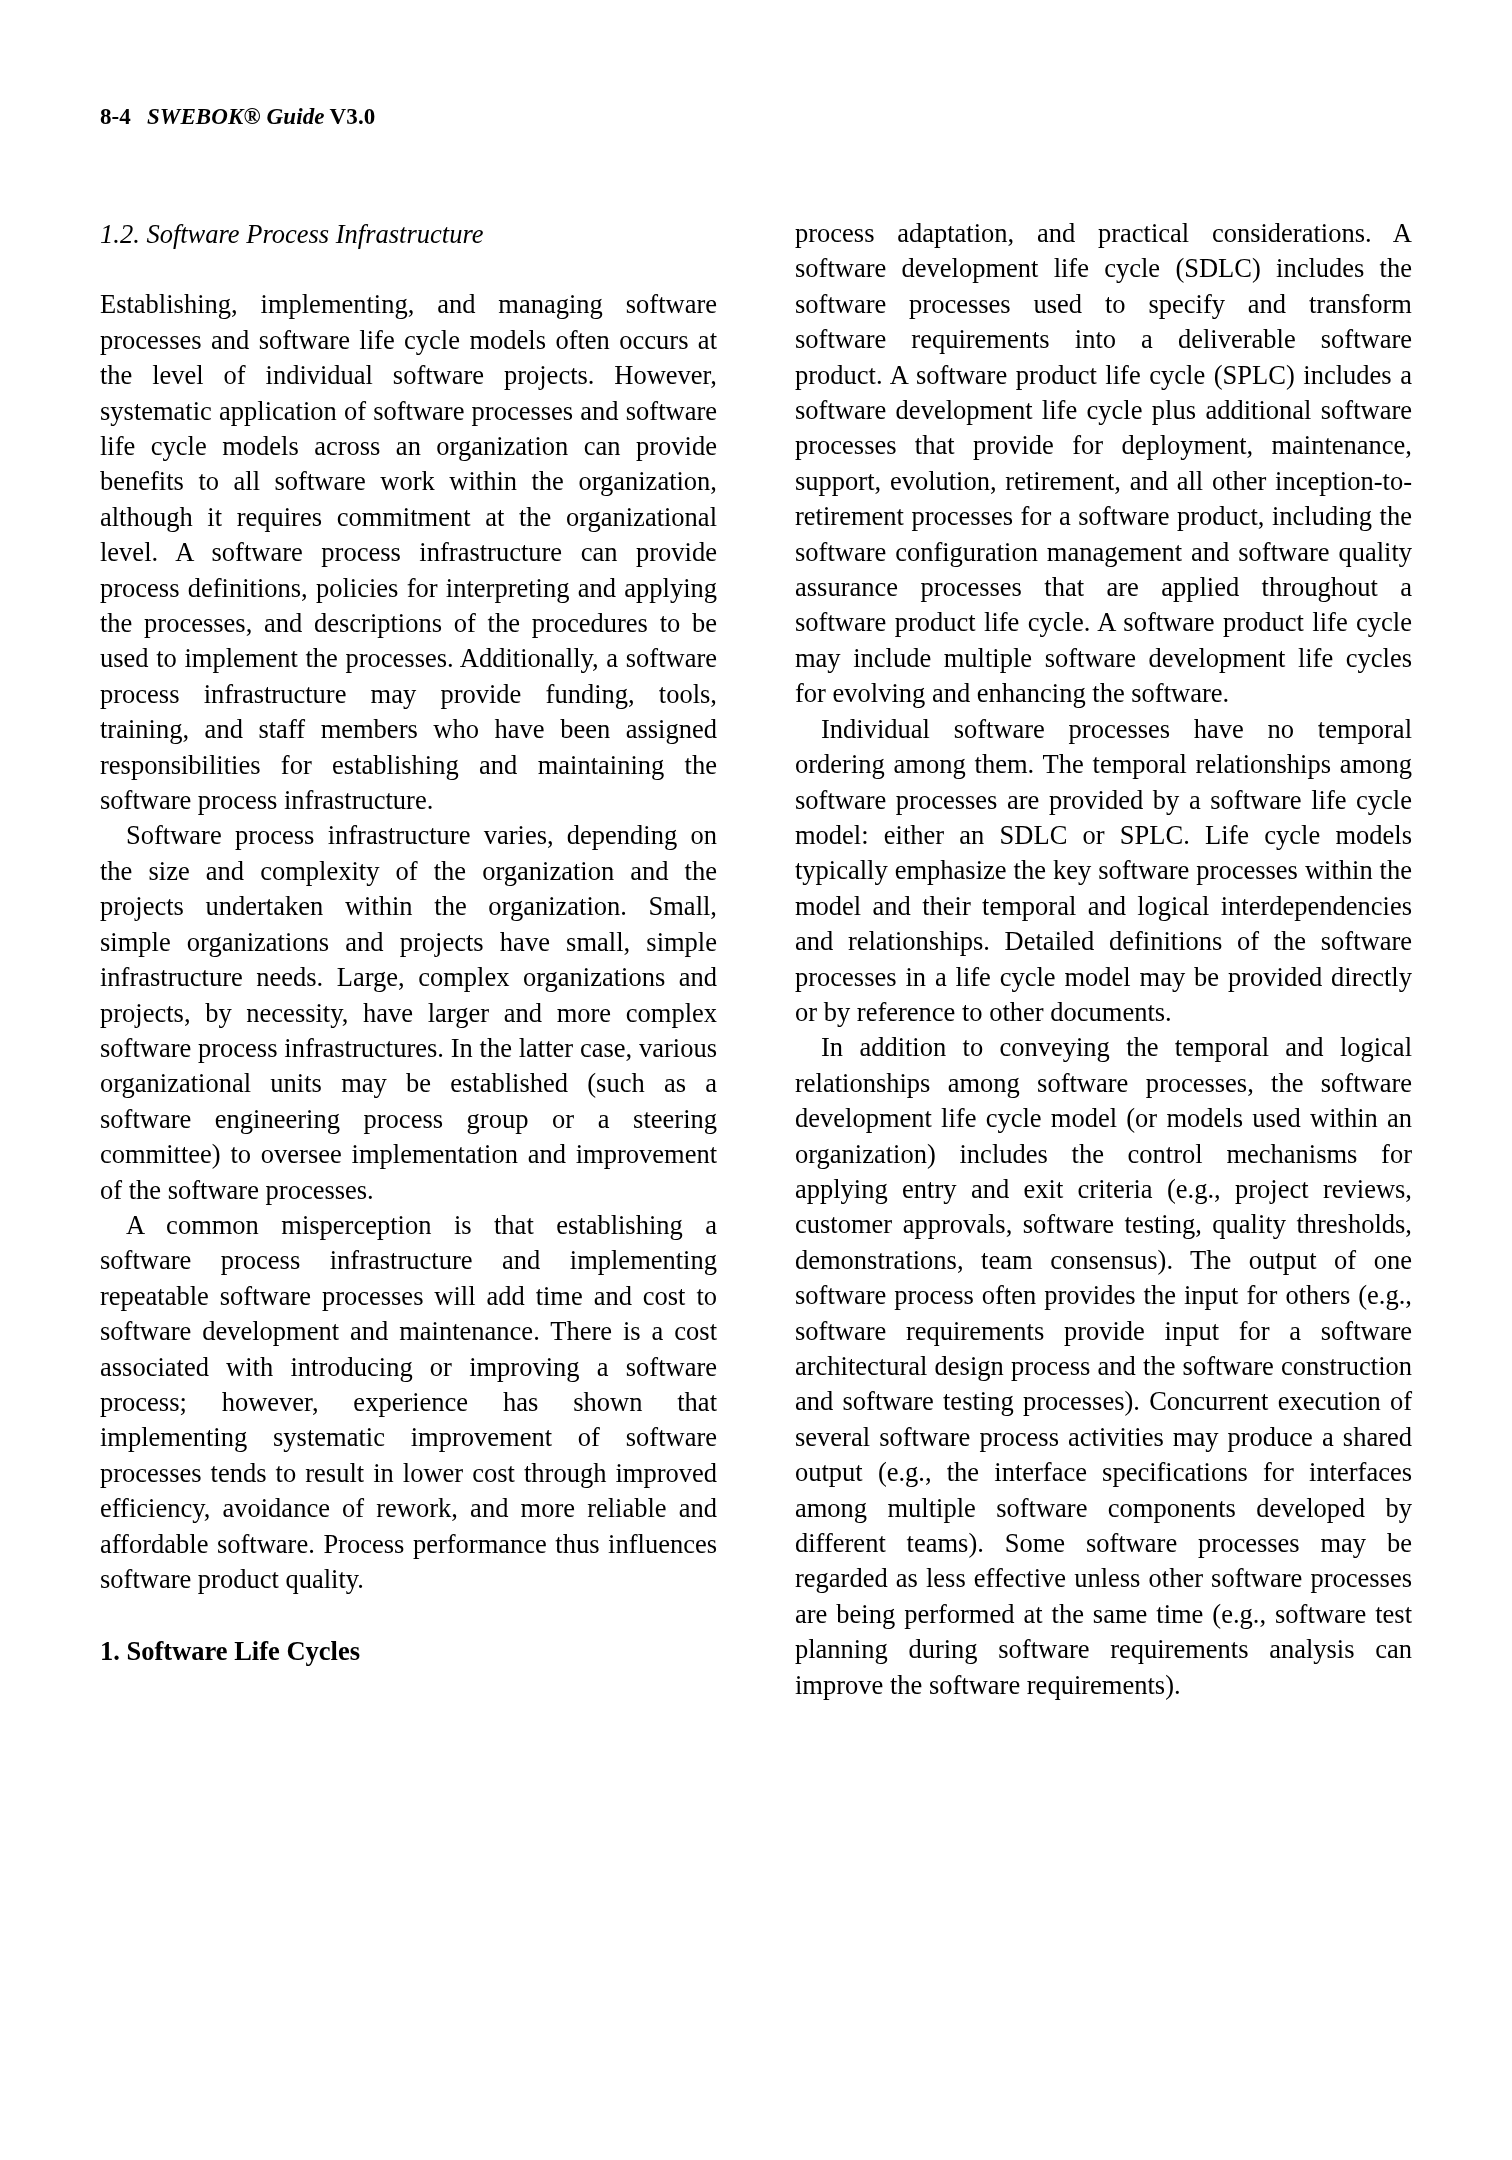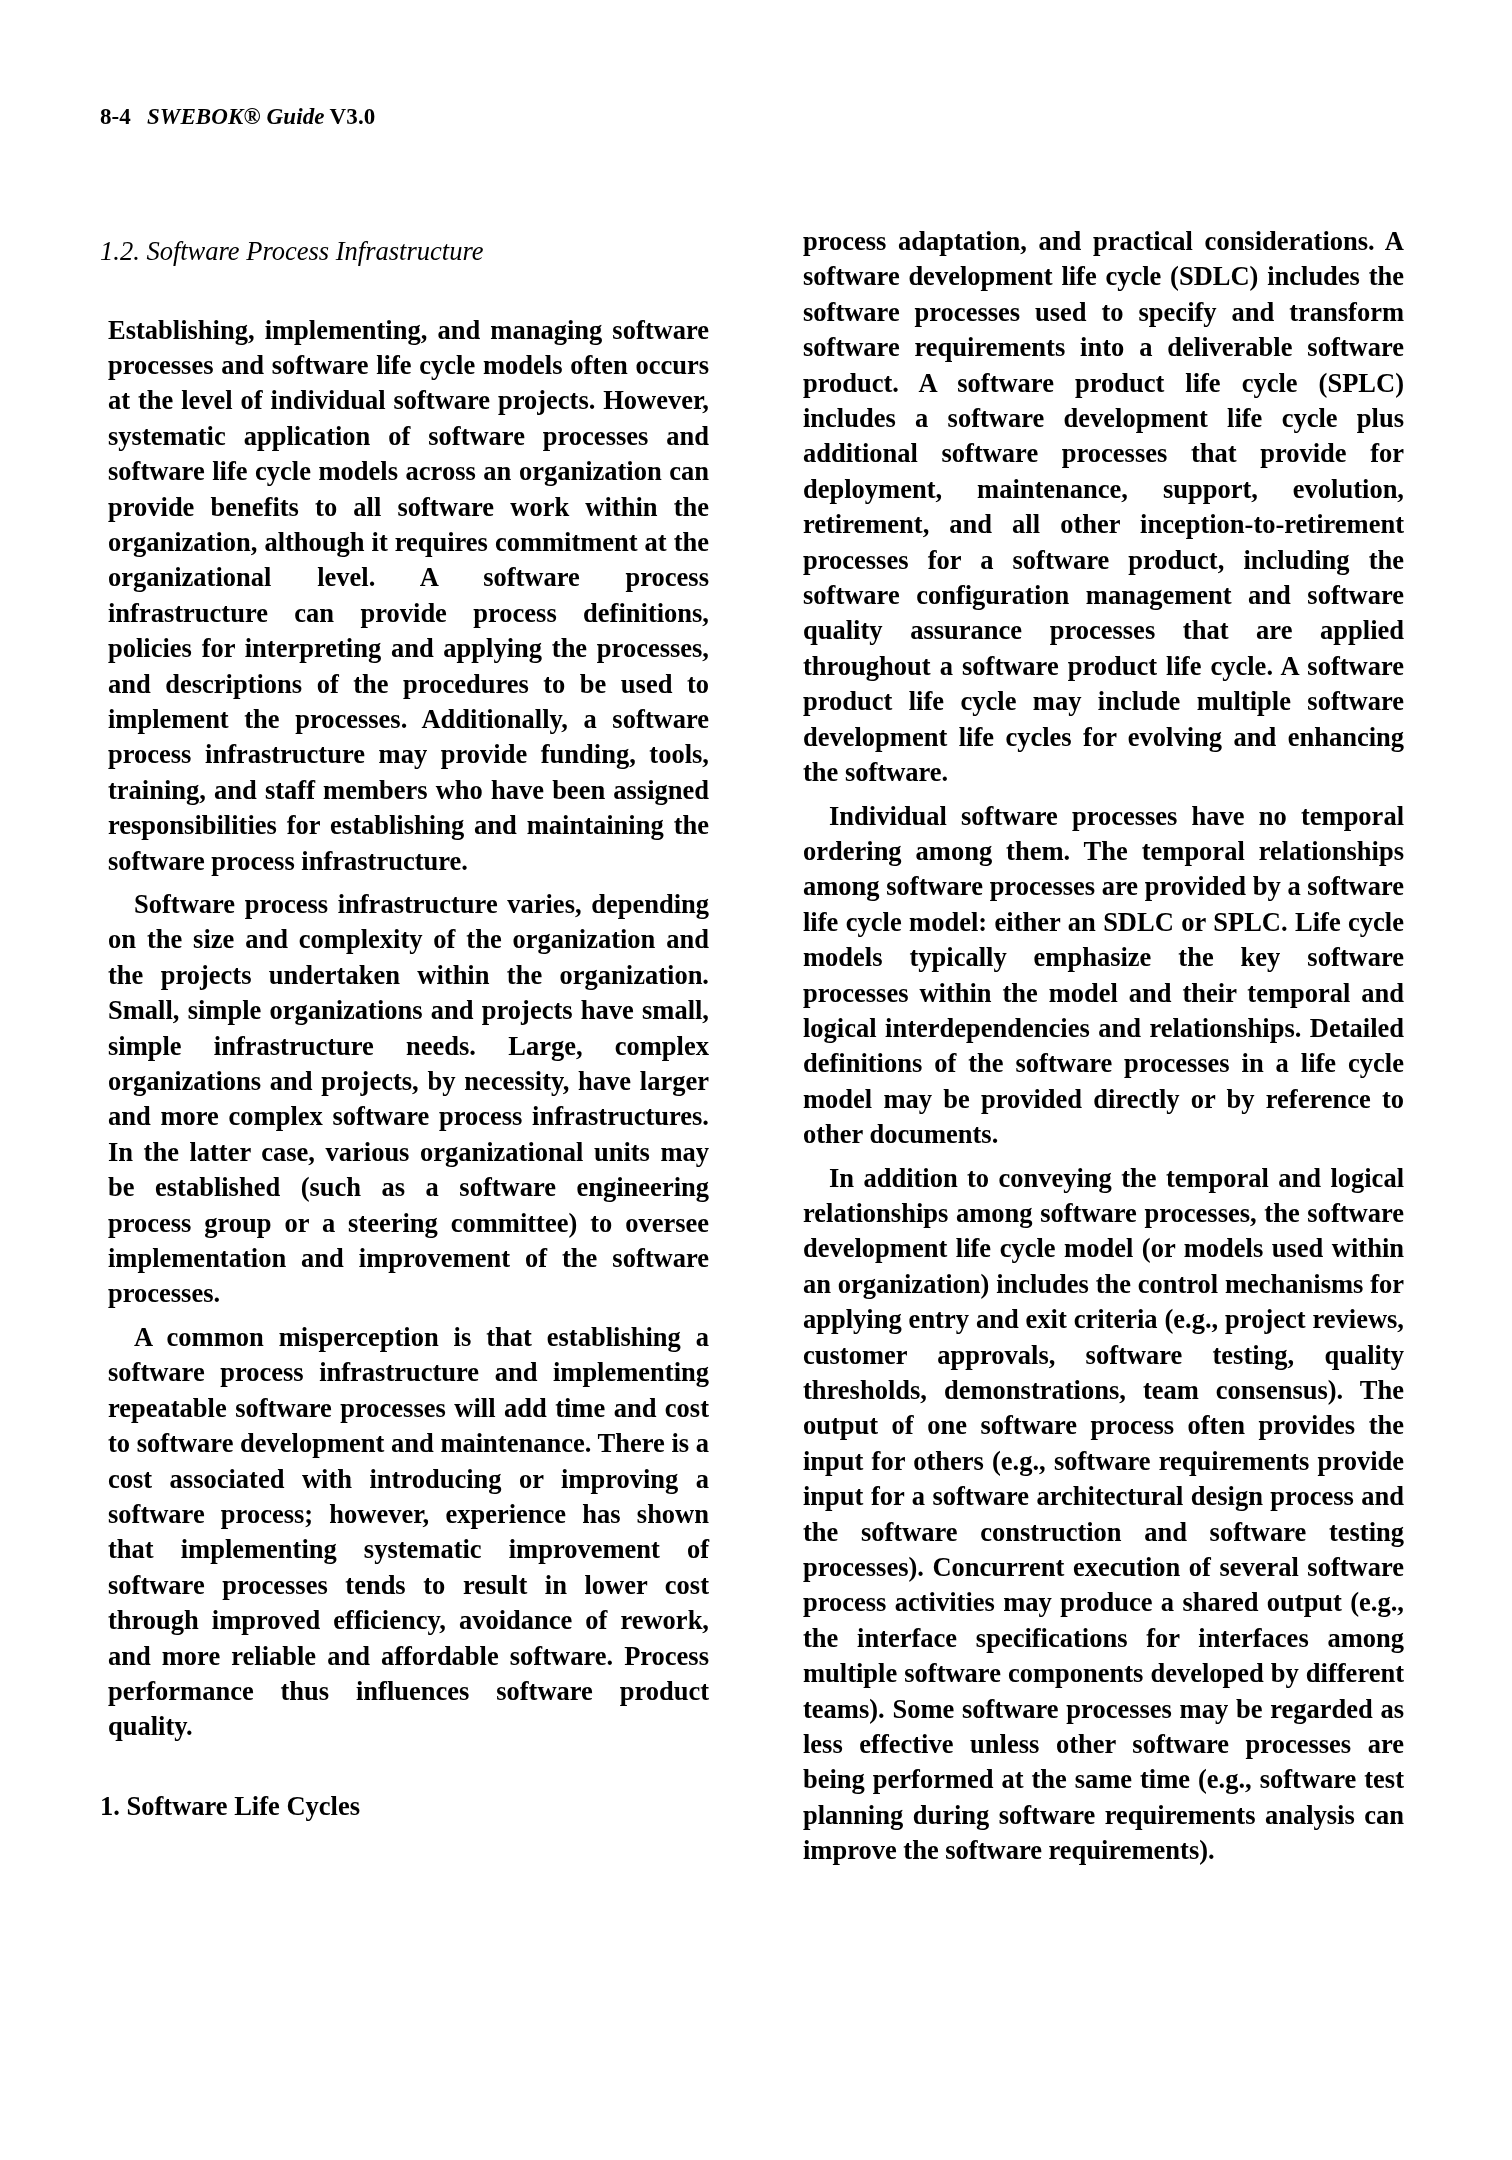--- a/index.html
+++ b/index.html
@@ -46,21 +46,20 @@
   }
 
   
   .columns {
     position: absolute;
     top: 216px;
     left: 100px;
     width: 1312px;
     display: flex;
     gap: 78px;
-    align-items: center;
   }
   .col {
     width: 627px;
   }
 
   
   .sec-heading-italic {
     font-style: italic;
     font-size: 26.5px;
     line-height: 36px;
@@ -78,23 +77,22 @@
     font-size: 26.5px;
     line-height: 36px;
     text-align: right;
     margin: 0;
   }
   p.body {
     font-size: 26.5px;
     line-height: 35.4px;
     text-align: justify;
     text-justify: inter-word;
-    margin: 8px;
+    margin: 0;
     hyphens: manual;
-    font-weight: bold;
     -webkit-hyphens: manual;
   }
   p.body.indent {
     text-indent: 26px;
   }
   .heading-gap {
     height: 35.4px;
   }
 </style>
 </head>

